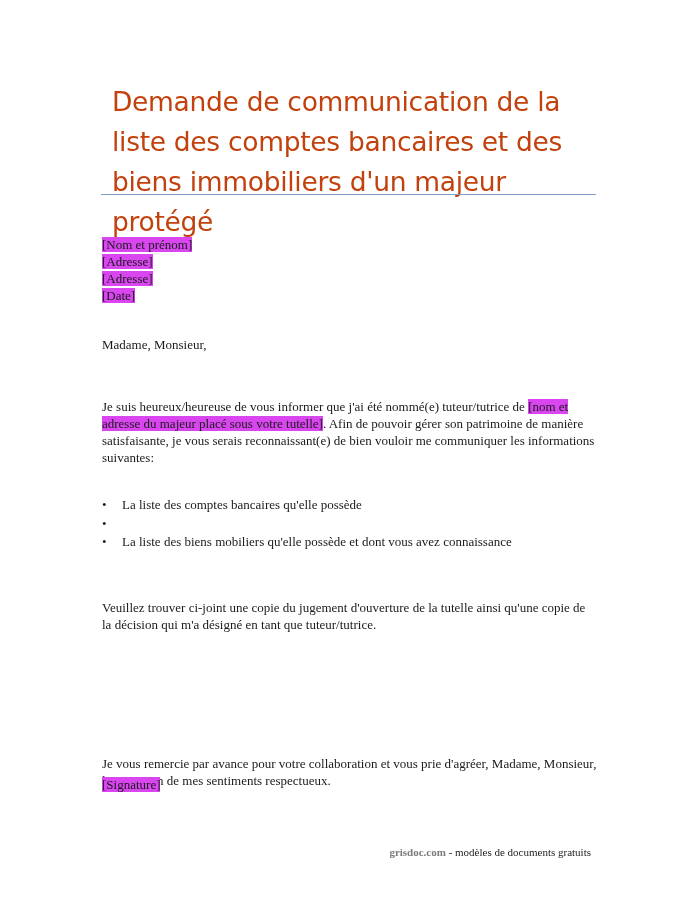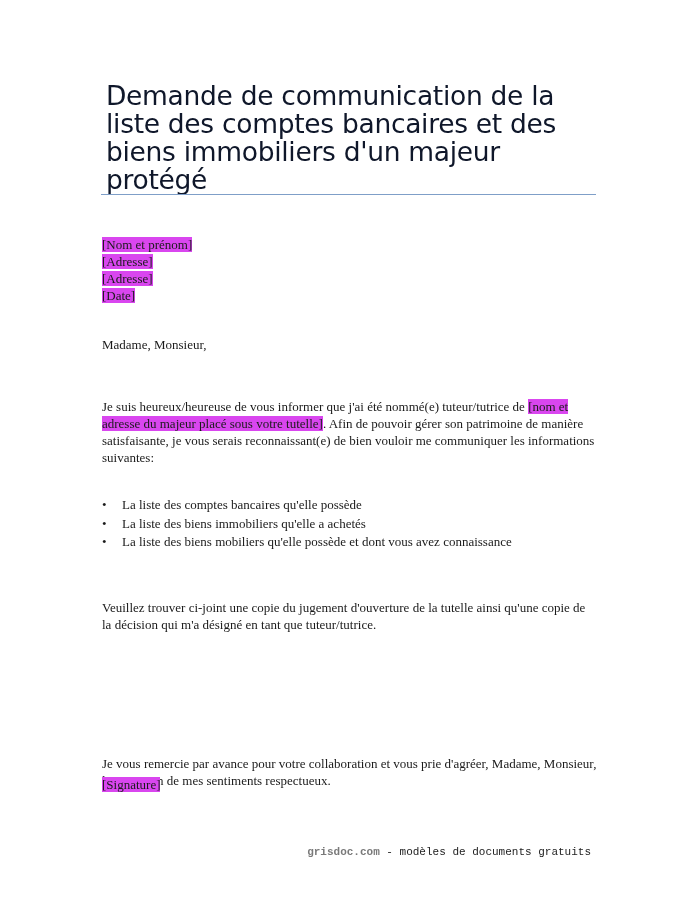--- a/index.html
+++ b/index.html
@@ -1,42 +1,42 @@
 <!DOCTYPE html>
 <html><head>
   <meta charset="utf-8">
   <style>
     html, body { margin: 0; padding: 0; background: #ffffff; }
     body { width: 695px; height: 900px; position: relative; overflow: hidden; }
     .page { position: absolute; left: 0; top: 0; width: 695px; height: 900px; background: #fff; }
     .title {
-      position: absolute; left: 106px; top: 82px; width: 500px;
-      font-family: "DejaVu Sans", sans-serif; font-size: 26.5px; line-height: 28px;
-      color: #0f172a; letter-spacing: -0.3px;
+      position: absolute; left: 112px; top: 82px; width: 500px;
+      font-family: "DejaVu Sans", sans-serif; font-size: 26.5px; line-height: 40px;
+      color: #c2410c; letter-spacing: -0.3px;
     }
     .rule { position: absolute; left: 101px; top: 194px; width: 495px; height: 1px; background: #7f9fc8; }
     .body-text {
       font-family: "Liberation Serif", serif; font-size: 13px; line-height: 17px; color: #1a1a1a;
     }
     .hl { background: #d946ef; }
     .block { position: absolute; left: 102px; width: 495px; }
     .addr { top: 236px; }
     .addr div { height: 17px; }
     .salutation { top: 336px; }
     .p1 { top: 398px; }
     .bullets { top: 496px; left: 102px; }
     .bullets .li { position: relative; height: 18.5px; padding-left: 20px; }
     .bullets .dot { position: absolute; left: 0; top: 0; }
     .p2 { top: 557px; margin-top: 42px; }
     .p3 { top: 649px; }
     .p4 { top: 755px; }
     .sig { top: 776px; }
     .footer {
       position: absolute; right: 104px; top: 846px;
-      font-family: Liberation Mono, monospace; font-size: 11px; color: #222;
+      font-family: Liberation Serif, serif; font-size: 11px; color: #222;
     }
     .footer .site { color: #7a7a7a; font-weight: bold; }
   </style>
 </head>
 <body>
 
 <div class="page">
   <div class="title">Demande de communication de la liste des comptes bancaires et des biens immobiliers d'un majeur protégé</div>
   <div class="rule"></div>
 
@@ -46,21 +46,21 @@
     <div><span class="hl">[Adresse]</span></div>
     <div><span class="hl">[Date]</span></div>
   </div>
 
   <div class="block salutation body-text">Madame, Monsieur,</div>
 
   <div class="block p1 body-text"><span>Je suis heureux/heureuse de vous informer que j'ai été nommé(e) tuteur/tutrice de </span><span class="hl">[nom et adresse du majeur placé sous votre tutelle]</span><span>. Afin de pouvoir gérer son patrimoine de manière satisfaisante, je vous serais reconnaissant(e) de bien vouloir me communiquer les informations suivantes:</span></div>
 
   <div class="block bullets body-text">
     <div class="li"><span class="dot">•</span><span>La liste des comptes bancaires qu'elle possède</span></div>
-    <div class="li"><span class="dot">•</span><span>La liste des biens immobiliers qu'elle a achetés</span></div>
+    <div class="li"><span class="dot">•</span></div>
     <div class="li"><span class="dot">•</span><span>La liste des biens mobiliers qu'elle possède et dont vous avez connaissance</span></div>
   </div>
 
   <div class="block p2 body-text">Veuillez trouver ci-joint une copie du jugement d'ouverture de la tutelle ainsi qu'une copie de la décision qui m'a désigné en tant que tuteur/tutrice.</div>
   <div class="block p4 body-text">Je vous remercie par avance pour votre collaboration et vous prie d'agréer, Madame, Monsieur, l'expression de mes sentiments respectueux.</div>
 
   <div class="block sig body-text"><span class="hl">[Signature]</span></div>
 
   <div class="footer"><span class="site">grisdoc.com</span><span> - modèles de documents gratuits</span></div>
 </div>

